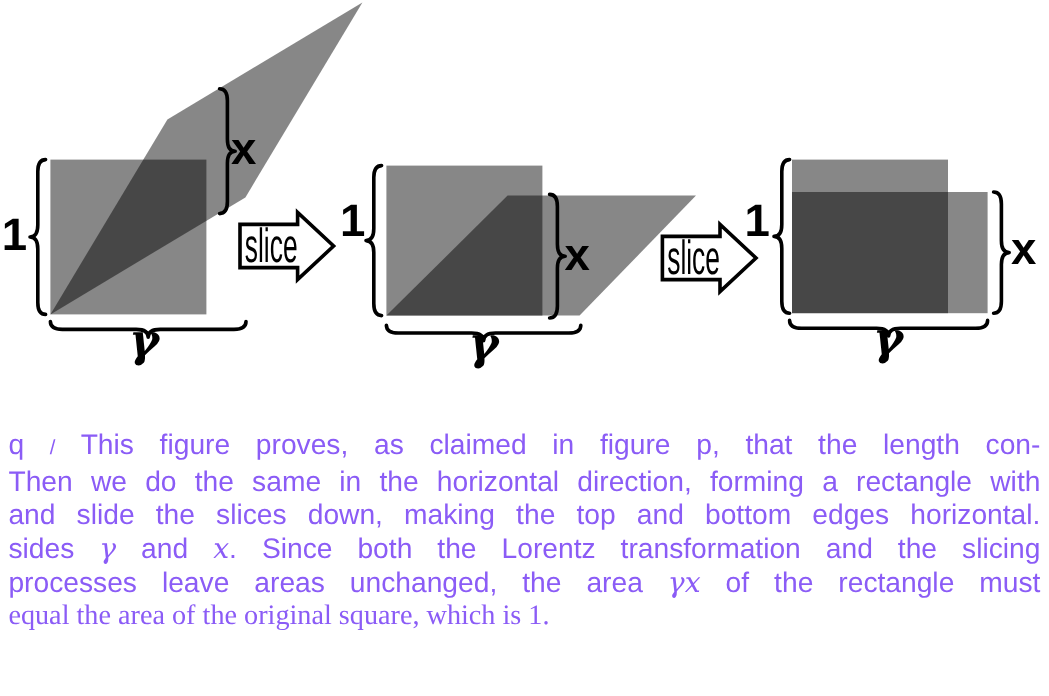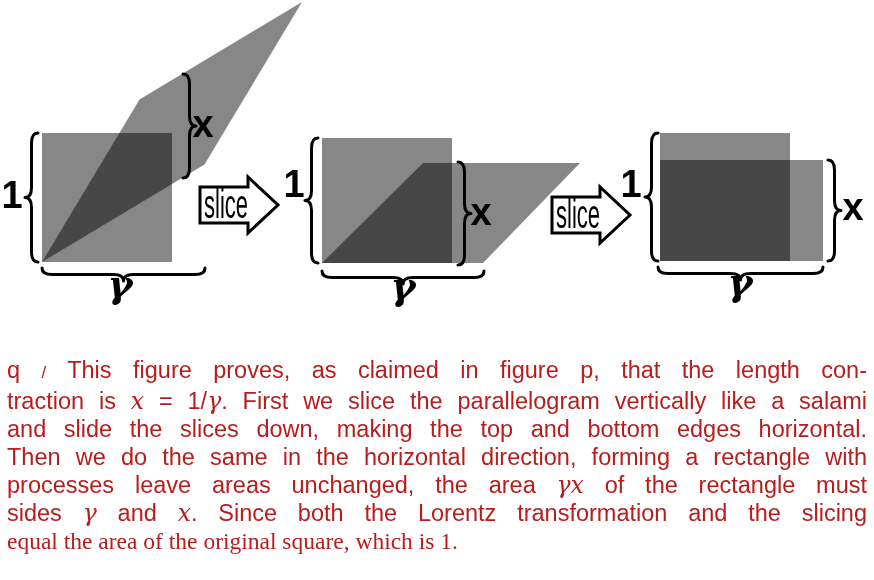--- a/index.html
+++ b/index.html
@@ -6,21 +6,21 @@
   .stage{position:relative;width:874px;height:580px;background:#ffffff;overflow:hidden;
          font-family:"Liberation Sans",sans-serif;}
   svg{position:absolute;left:0;top:0;}
   .shape{fill:#000000;fill-opacity:0.47;stroke:none;}
   .brace{fill:none;stroke:#000000;stroke-width:3;stroke-linecap:round;stroke-linejoin:round;}
   .num{font:bold 38px "Liberation Sans",sans-serif;fill:#000000;text-anchor:middle;}
   .gam{font:italic bold 38px "DejaVu Serif",serif;fill:#000000;text-anchor:middle;}
   .arrow-body{fill:#ffffff;stroke:#000000;stroke-width:3;stroke-linejoin:miter;}
   .slice-txt{font:400 40px "Liberation Sans",sans-serif;fill:#000000;}
   .caption{position:absolute;left:7px;top:356px;width:860px;
-           font-size:23.5px;line-height:28px;color:#b91c1c;}
+           font-size:23.5px;line-height:28px;color:#8b5cf6;}
   .cap-line{text-align:justify;text-align-last:justify;}
   .cap-line.last{text-align-last:left;font-family:Liberation Serif, serif;}
   .math{font-family:"DejaVu Serif",serif;font-style:italic;}
   .slash{font-size:17px;}
 </style>
 </head>
 <body>
 
 <div class="stage">
 
@@ -65,21 +65,20 @@
       <path class="brace" d="M 828 160 Q 834.5 160 834.5 170 L 834.5 200.5 Q 834.5 210.5 841 210.5 Q 834.5 210.5 834.5 220.5 L 834.5 251 Q 834.5 261 828 261"></path>
       <path class="brace" d="M 658 267 Q 658 273.5 668 273.5 L 730.5 273.5 Q 740.5 273.5 740.5 280 Q 740.5 273.5 750.5 273.5 L 813 273.5 Q 823 273.5 823 267"></path>
       <text class="num" x="631" y="197">1</text>
       <text class="num" x="853" y="220">x</text>
       <text class="gam" x="740" y="295">γ</text>
     </g>
   </svg>
 
   <div class="caption">
     <div class="cap-line"><span>q </span><span class="slash">/</span><span> This figure proves, as claimed in figure p, that the length con-</span></div>
-    <div class="cap-line"><span>traction is </span><span class="math">x</span><span> = 1/</span><span class="math">γ</span><span>. First we slice the parallelogram vertically like a salami</span></div>
+    <div class="cap-line"><span>Then we do the same in the horizontal direction, forming a rectangle with</span></div>
     <div class="cap-line"><span>and slide the slices down, making the top and bottom edges horizontal.</span></div>
-    <div class="cap-line"><span>Then we do the same in the horizontal direction, forming a rectangle with</span></div>
+    <div class="cap-line"><span>sides </span><span class="math">γ</span><span> and </span><span class="math">x</span><span>. Since both the Lorentz transformation and the slicing</span></div>
     <div class="cap-line"><span>processes leave areas unchanged, the area </span><span class="math">γx</span><span> of the rectangle must</span></div>
-    <div class="cap-line"><span>sides </span><span class="math">γ</span><span> and </span><span class="math">x</span><span>. Since both the Lorentz transformation and the slicing</span></div>
     <div class="cap-line last"><span>equal the area of the original square, which is 1.</span></div>
   </div>
 
 </div>
 
 </body></html>

